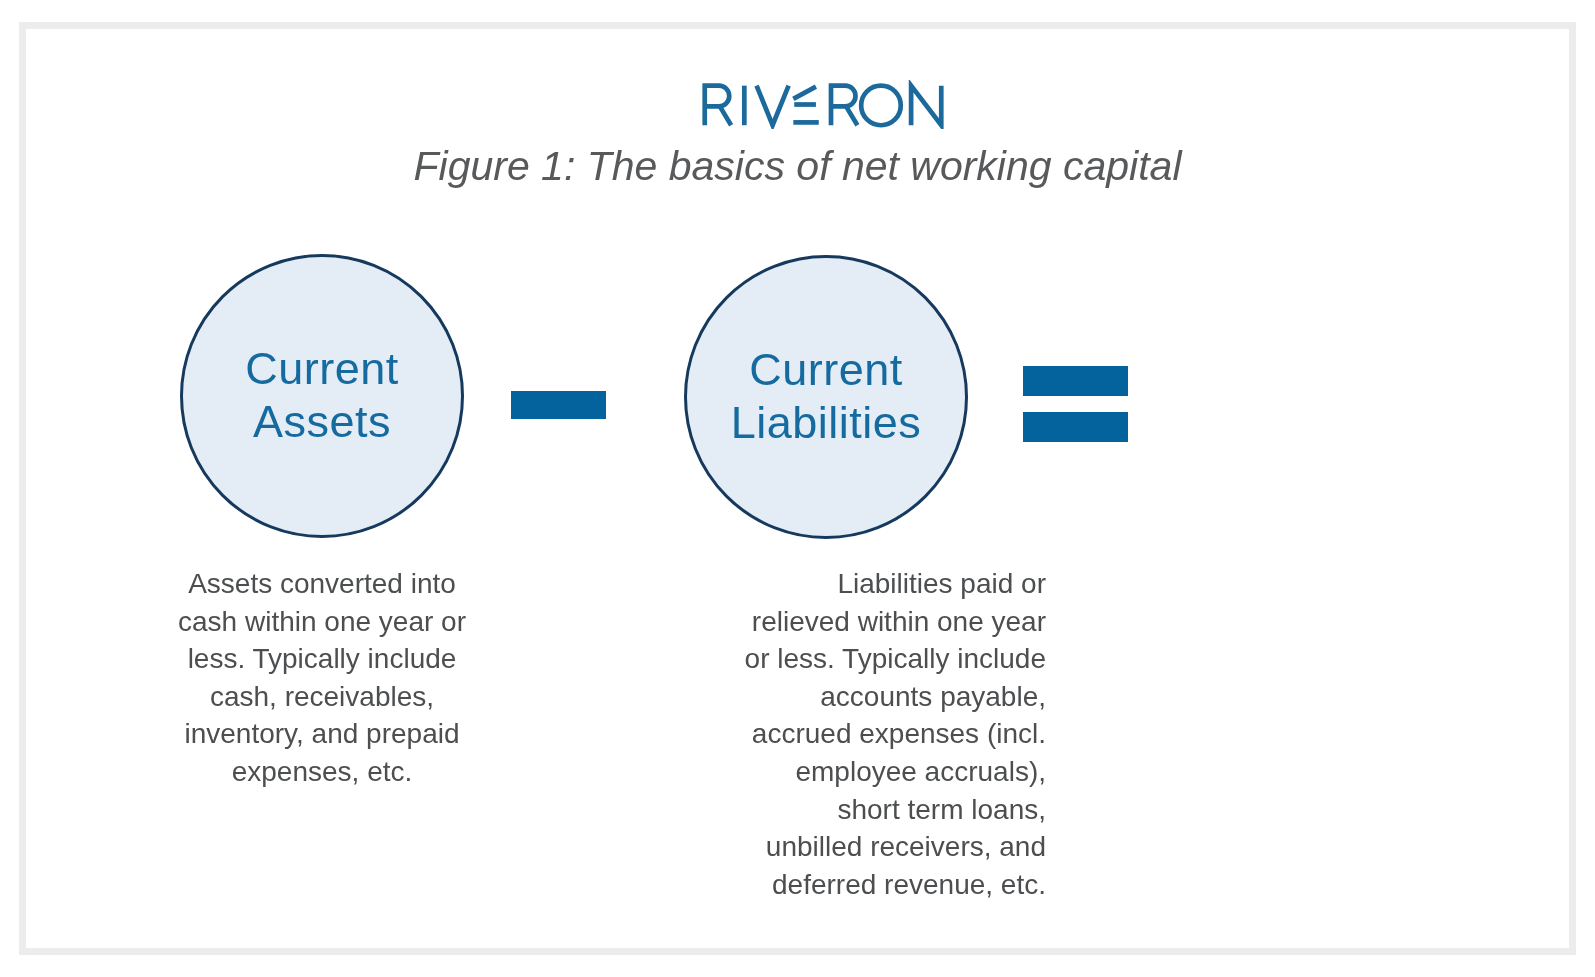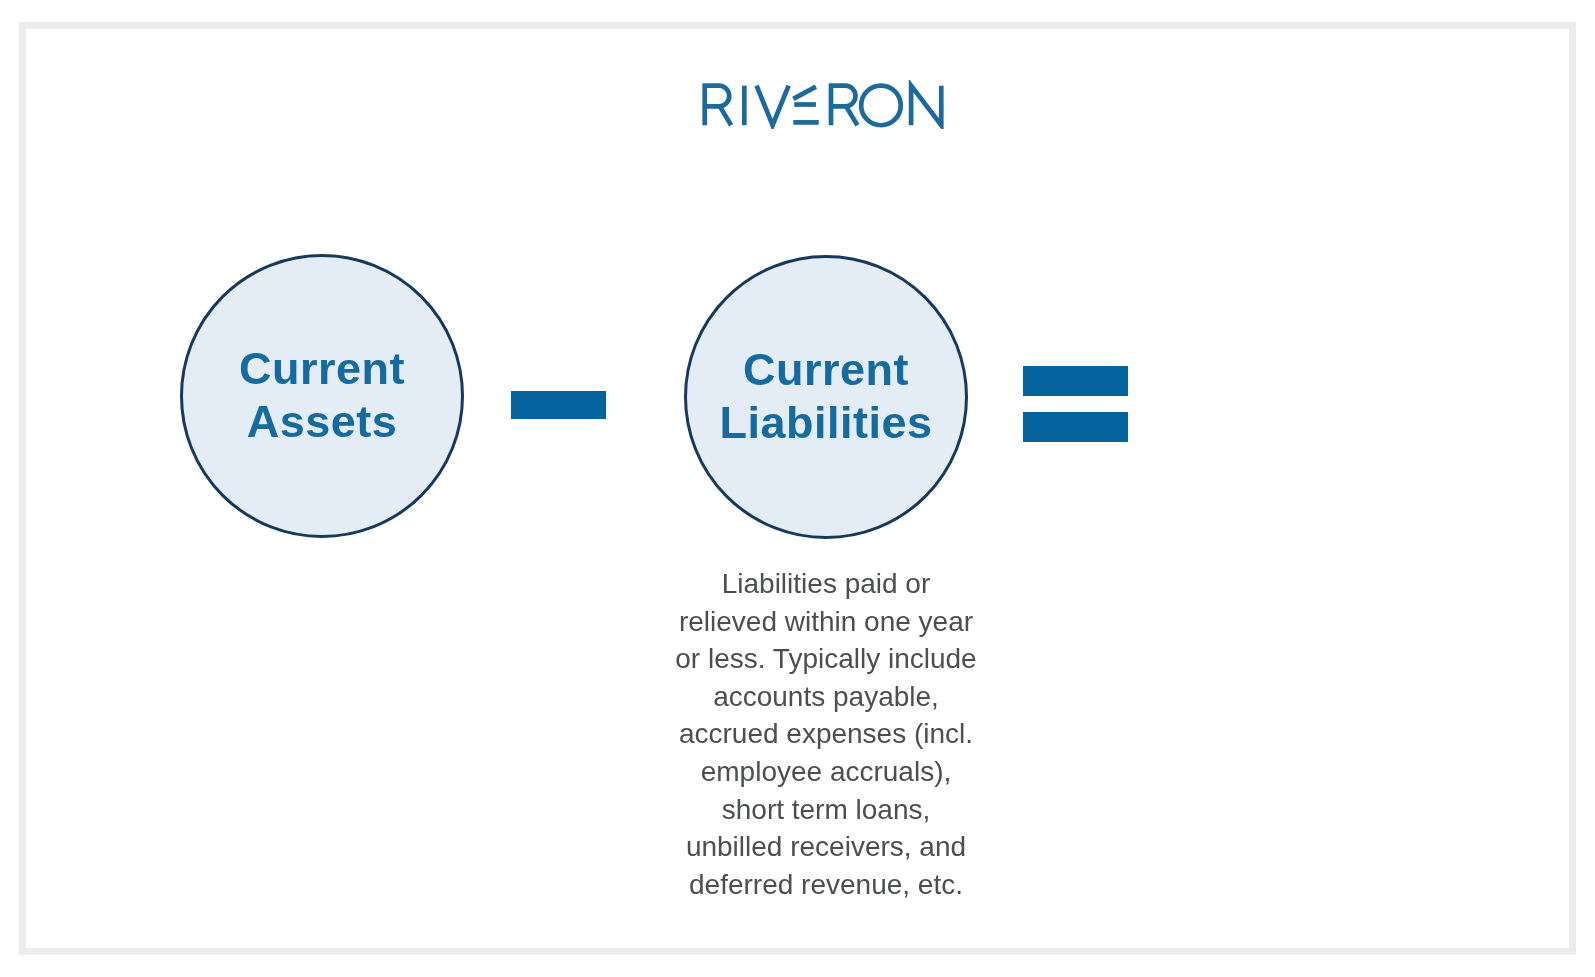--- a/index.html
+++ b/index.html
@@ -56,21 +56,21 @@
     box-sizing: border-box;
     border-radius: 50%;
     background: #e4edf6;
     border: 3px solid #16395e;
     display: flex;
     align-items: center;
     justify-content: center;
     text-align: center;
   }
   .circle-label {
-    font-weight: bold;
+    font-weight: normal;
     font-size: 45px;
     line-height: 1.17;
     color: #156a9f;
     white-space: pre-line;
     letter-spacing: 0.5px;
   }
   .circle-1 { left: 154px; top: 225px; width: 284px; height: 284px; }
   .circle-2 { left: 658px; top: 226px; width: 284px; height: 284px; }
   .circle-3 { left: 1166px; top: 233px; width: 286px; height: 286px; }
   .op-minus {
@@ -99,21 +99,21 @@
   .op-equals .bar.bottom { top: 46px; }
   .desc {
     position: absolute;
     text-align: center;
     font-size: 28px;
     line-height: 37.6px;
     color: #4c4e50;
     white-space: pre-line;
   }
   .desc-1 { left: 86px;  top: 536px; width: 420px; }
-  .desc-2 { left: 580px; top: 536px; width: 440px; }
+  .desc-2 { left: 580px; top: 536px; width: 440px; text-align: right; }
 </style>
 </head>
 <body>
 
 <div class="page">
   <div class="frame">
 
     <div class="logo">
       <svg viewBox="0 0 530 104" fill="none" stroke="#1c6a9c" stroke-width="10" stroke-linecap="butt" stroke-linejoin="miter" xmlns="http://www.w3.org/2000/svg" aria-hidden="true">
 
@@ -131,39 +131,46 @@
         <path d="M282 96 V12 H312 A22 22 0 0 1 312 56 H282"></path>
         <path d="M314 56 L338 96"></path>
 
         <circle cx="388" cy="54" r="42"></circle>
 
         <path d="M452 96 V12 L516 96 V12"></path>
       </svg>
       <span class="visually-hidden">RIVERON</span>
     </div>
 
+    <div class="figure-title">Figure 1: The basics of net working capital</div>
 
     <div class="circle circle-1">
       <div class="circle-label">Current
 Assets</div>
     </div>
 
     <div class="op-minus"></div>
 
     <div class="circle circle-2">
       <div class="circle-label">Current
 Liabilities</div>
     </div>
 
     <div class="op-equals">
       <div class="bar top"></div>
       <div class="bar bottom"></div>
     </div>
 
 
+    <div class="desc desc-1">Assets converted into
+cash within one year or
+less. Typically include
+cash, receivables,
+inventory, and prepaid
+expenses, etc.</div>
 
     <div class="desc desc-2">Liabilities paid or
 relieved within one year
 or less. Typically include
 accounts payable,
 accrued expenses (incl.
 employee accruals),
 short term loans,
 unbilled receivers, and
 deferred revenue, etc.</div>

